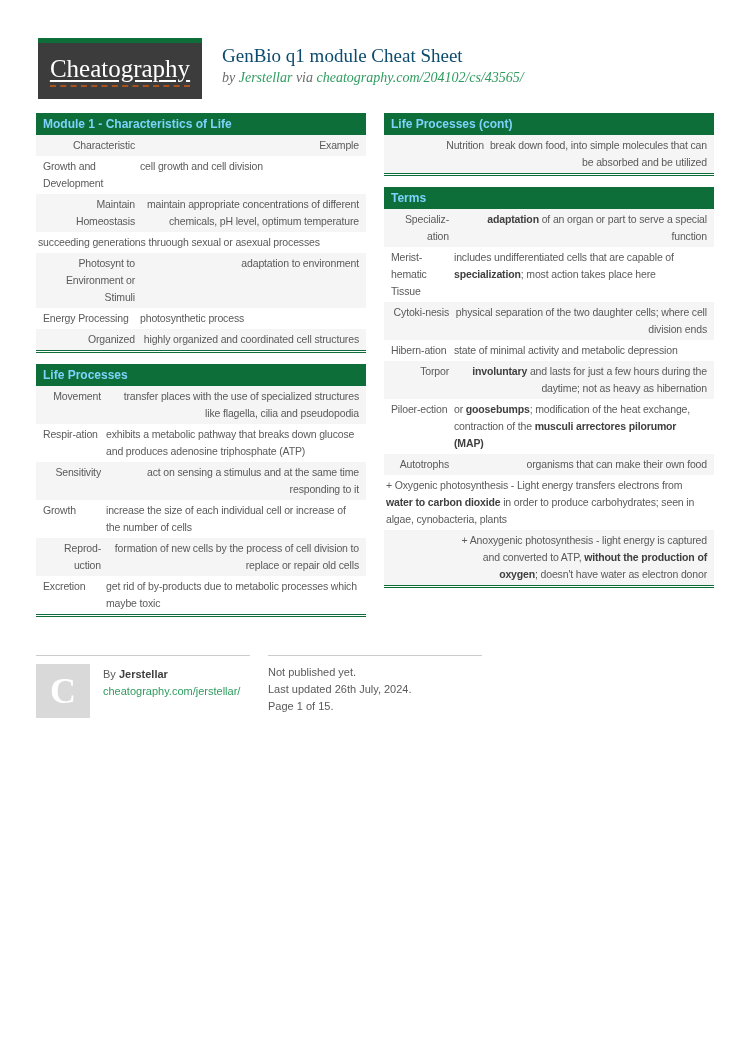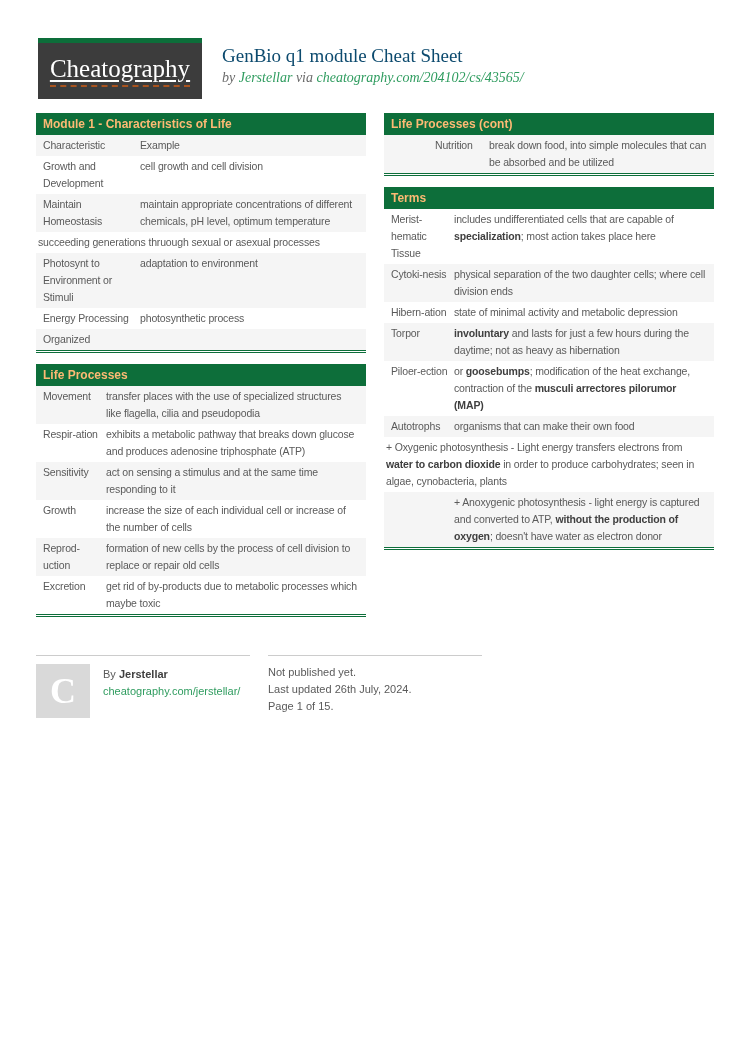--- a/index.html
+++ b/index.html
@@ -32,25 +32,25 @@
     font-family:"Liberation Serif", serif; font-size:14px; color:#6b6b6b; line-height:20px;font-style:italic;
   }
   .byline .grey { color:#6b6b6b; }
   .byline a { color:#2f9c5f; text-decoration:none; cursor:pointer; }
   
   .col { position:absolute; top:113px; width:330px; }
   .col-left { left:36px; }
   .col-right { left:384px; }
   .cheat-table { border-bottom:3px double #0d6e3a; margin-bottom:11px; }
   .bar {
-    background:#0d6e3a; color:#fdba74; font-weight:bold; font-size:12px;
+    background:#0d6e3a; color:#7dd3fc; font-weight:bold; font-size:12px;
     line-height:14px; padding:4px 7px;
   }
   .row { display:flex; align-items:stretch; }
-  .row.alt { background:#f5f5f5; }
+  .row.alt { background:#f5f5f5;text-align:right; }
   .term {
     flex-shrink:0; padding:2px 3px 2px 7px;
     font-size:10.5px; letter-spacing:-0.15px; line-height:17px; color:#5a5a5a;
     overflow-wrap:break-word;
   }
   .def {
     flex:1; padding:2px 7px 2px 2px;
     font-size:10.5px; letter-spacing:-0.15px; line-height:17px; color:#5a5a5a;
   }
   .def b { color:#3f3f3f; font-weight:bold; }
@@ -106,20 +106,21 @@
         <div class="row alt">
           <div class="term" style="width: 102px;">Photosynt to Environment or Stimuli</div>
           <div class="def"><span>adaptation to environment</span></div>
         </div>
         <div class="row">
           <div class="term" style="width: 102px;">Energy Processing</div>
           <div class="def"><span>photosynthetic process</span></div>
         </div>
         <div class="row alt">
           <div class="term" style="width: 102px;">Organized</div>
+          <div class="def"><span>highly organized and coordinated cell structures</span></div>
         </div>
       </section>
     <section class="cheat-table">
         <div class="bar">Life Processes</div>
         <div class="row alt">
           <div class="term" style="width: 68px;">Movement</div>
           <div class="def"><span>transfer places with the use of specialized structures like flagella, cilia and pseudopodia</span></div>
         </div>
         <div class="row">
           <div class="term" style="width: 68px;">Respir-ation</div>
@@ -146,20 +147,24 @@
   <div class="col col-right">
     <section class="cheat-table">
         <div class="bar">Life Processes (cont)</div>
         <div class="row alt">
           <div class="term" style="width: 59px; margin-left: 44px;">Nutrition</div>
           <div class="def"><span>break down food, into simple molecules that can be absorbed and be utilized</span></div>
         </div>
       </section>
     <section class="cheat-table">
         <div class="bar">Terms</div>
+        <div class="row alt">
+          <div class="term" style="width: 68px;">Specializ-ation</div>
+          <div class="def"><b>adaptation</b><span> of an organ or part to serve a special function</span></div>
+        </div>
         <div class="row">
           <div class="term" style="width: 68px;">Merist-hematic Tissue</div>
           <div class="def"><span>includes undifferentiated cells that are capable of </span><b>specialization</b><span>; most action takes place here</span></div>
         </div>
         <div class="row alt">
           <div class="term" style="width: 68px;">Cytoki-nesis</div>
           <div class="def"><span>physical separation of the two daughter cells; where cell division ends</span></div>
         </div>
         <div class="row">
           <div class="term" style="width: 68px;">Hibern-ation</div>

